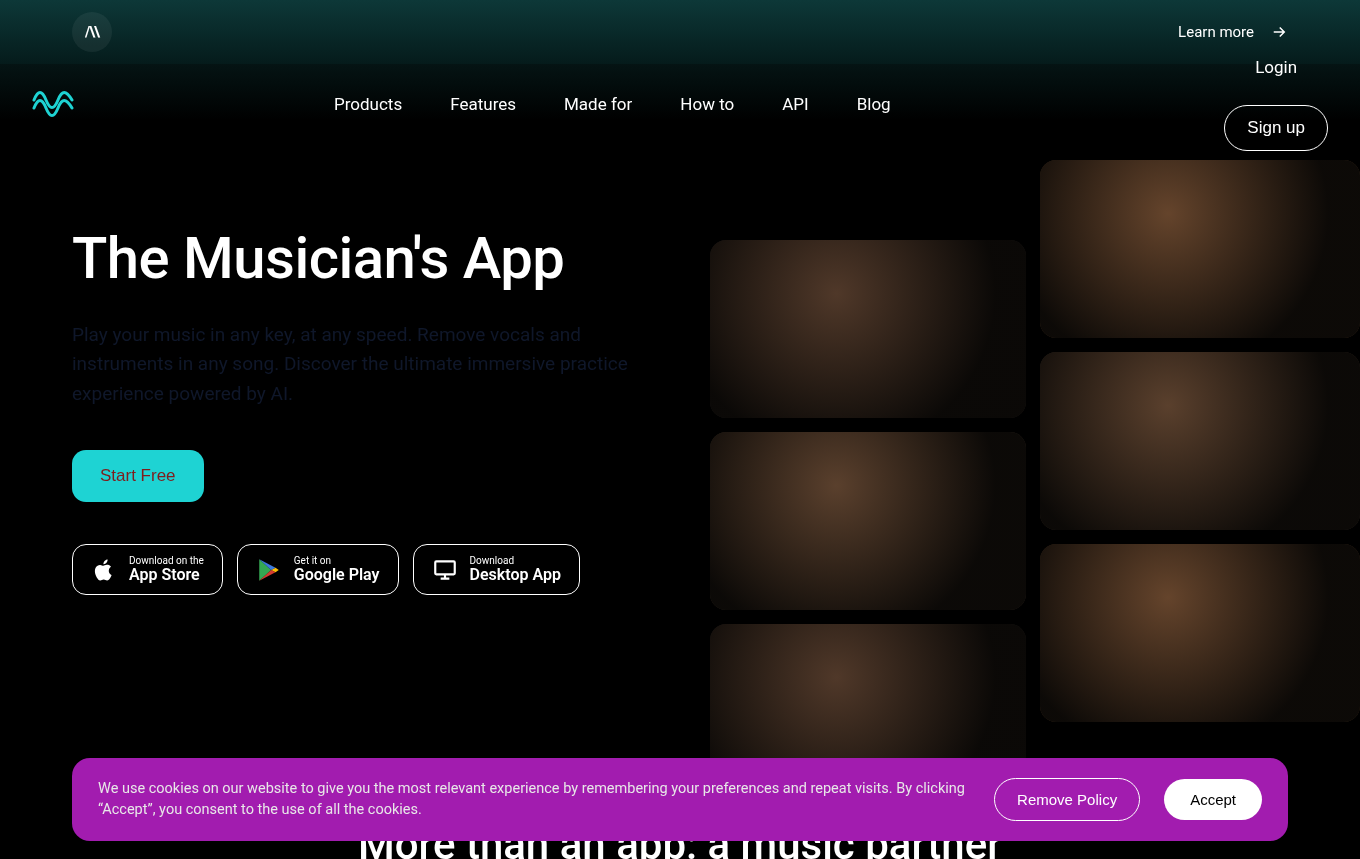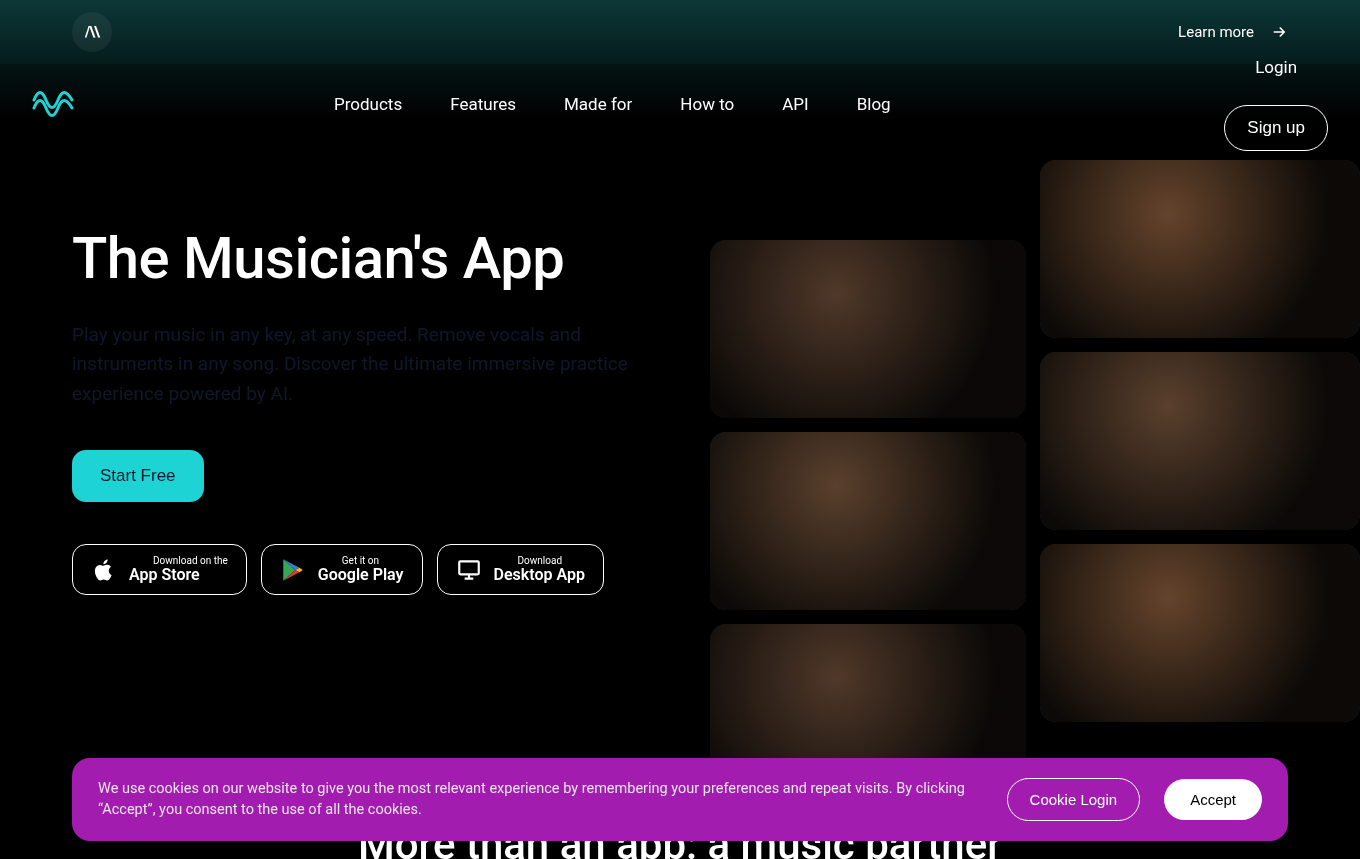--- a/index.html
+++ b/index.html
@@ -39,30 +39,30 @@
     background:transparent; border:1.5px solid #fff; color:#fff;
     padding:12px 22px; border-radius:24px; font-size:17px; cursor:pointer;
   }
 
   
   .hero { display:flex; padding-left:72px; margin-top:80px; }
   .hero-text { width:620px; }
   .hero-title { font-size:58px; font-weight:500; letter-spacing:-0.5px; margin-bottom:28px;}
   .hero-sub { font-size:19px; line-height:1.55; color:#0f172a; max-width:560px; margin-bottom:42px;}
   .cta {
-    background:#1ed3d3; color:#0f172a; border:none; padding:16px 28px;
+    background:#1ed3d3; color:#7f1d1d; border:none; padding:16px 28px;
     border-radius:14px; font-size:17px; font-weight:500; cursor:pointer; margin-bottom:42px;
   }
   .stores { display:flex; gap:14px; }
   .store-btn {
     background:#000; border:1px solid #fff; border-radius:14px;
     padding:10px 18px; display:flex; align-items:center; gap:12px; cursor:pointer; color:#fff;
   }
   .store-btn .lbls { display:flex; flex-direction:column; line-height:1.1;}
-  .store-btn .lbls .top { font-size:10px;margin-left:24px; }
+  .store-btn .lbls .top { font-size:10px; }
   .store-btn .lbls .bot { font-size:16px; font-weight:600; }
   .store-icon { width:26px; height:26px; }
 
   
   .imagegrid { position:absolute; top:160px; right:0; width:650px; height:600px; }
   .col { position:absolute; display:flex; flex-direction:column; gap:14px; }
   .col1 { left:0; top:80px; width:316px; }
   .col2 { left:330px; top:0; width:320px; }
   .tile { border-radius:16px; background:#1a1614; position:relative; overflow:hidden; }
   .tile::after{content:"";position:absolute;inset:0;background:radial-gradient(circle at 40% 30%, rgba(180,120,80,0.35), rgba(10,8,6,0.95) 70%);}
@@ -182,15 +182,15 @@
     <div class="tile c"></div>
     <div class="tile b"></div>
     <div class="tile c"></div>
   </div>
 </div>
 
 <div class="next-peek">More than an app: a music partner</div>
 
 <div class="cookie">
   <div class="cookie-text">We use cookies on our website to give you the most relevant experience by remembering your preferences and repeat visits. By clicking “Accept”, you consent to the use of all the cookies.</div>
-  <button class="cookie-policy">Cookie Login</button>
+  <button class="cookie-policy">Remove Policy</button>
   <button class="cookie-accept">Accept</button>
 </div>
 
 </body></html>

